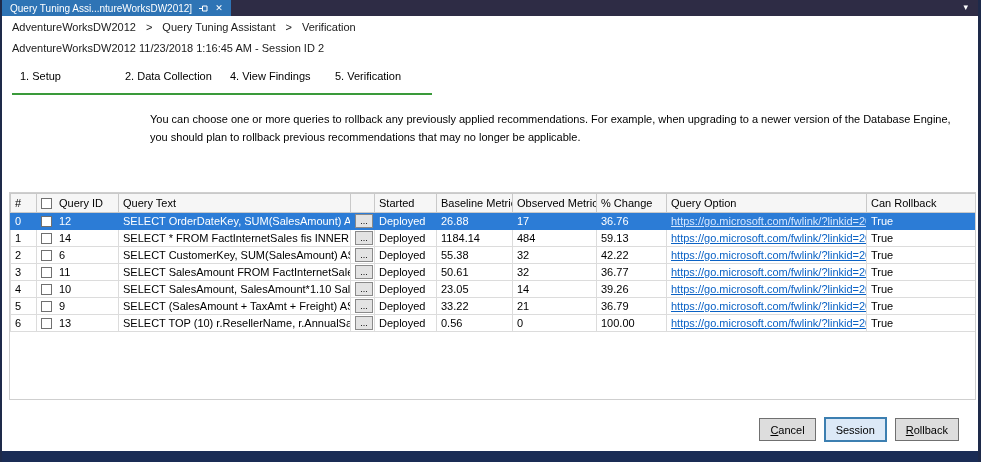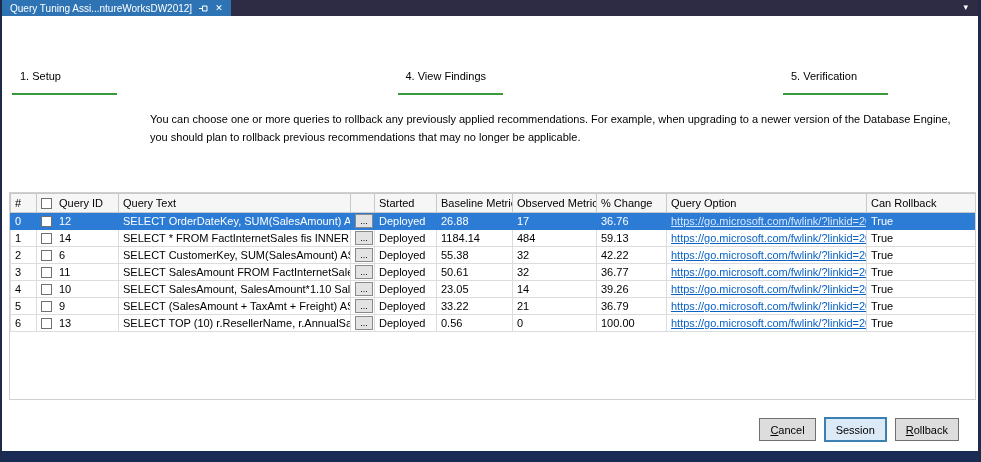--- a/index.html
+++ b/index.html
@@ -26,22 +26,22 @@
     background: #2e74b5; color: #fff; font-size: 10px; padding: 0 8px;
     white-space: nowrap;
   }
   .pin-icon svg { display: block; }
   .close-icon { font-size: 9px; line-height: 9px; }
   .strip-caret { position: absolute; right: 10px; top: 2px; color: #fff; font-size: 9px; }
   .breadcrumb { position: absolute; top: 21px; left: 10px; font-size: 11px; color: #1a1a1a; }
   .breadcrumb .sep { margin: 0 10px; }
   .session-title { position: absolute; top: 42px; left: 10px; font-size: 11px; color: #1a1a1a; }
   .steps {
-    position: absolute; top: 70px; left: 10px; right: 90px;
-    display: flex; justify-content: space-between;
+    position: absolute; top: 70px; left: 10px; right: 80px;
+    display: flex; justify-content: flex-start;
   }
   .step-label { display: block; font-size: 11px; padding-left: 8px; white-space: nowrap; }
   .step-line { width: 105px; height: 2px; background: #3a9a3a; margin-top: 11px; }
   .description { position: absolute; top: 110px; left: 148px; width: 818px; font-size: 11px; line-height: 18px; color: #000; }
   .started { position: absolute; top: 162px; left: 7px; font-size: 11px; color: #000; }
   .grid-wrap {
     position: absolute; top: 192px; left: 7px; width: 967px; height: 208px;
     border: 1px solid #cfcfcf; background: #fff; overflow: hidden;
   }
   table { border-collapse: collapse; table-layout: fixed; width: 965px; font-size: 11px; }
@@ -86,25 +86,33 @@
       <span class="pin-icon">
         <svg width="9" height="9" viewBox="0 0 9 9">
             <path d="M0 4.5 H3.5 M3.5 2 H8 V7 H3.5 Z" stroke="#ffffff" stroke-width="1" fill="none"></path>
           </svg>
       </span>
       <span class="close-icon">✕</span>
     </div>
     <span class="strip-caret">▾</span>
   </div>
 
-
+  <div class="breadcrumb">
+    <span>AdventureWorksDW2012</span><span class="sep">&gt;</span><span>Query Tuning Assistant</span><span class="sep">&gt;</span><span>Verification</span>
+  </div>
+
+  <div class="session-title">AdventureWorksDW2012 11/23/2018 1:16:45 AM - Session ID 2</div>
 
   <div class="steps">
     <div class="step">
       <span class="step-label">1. Setup</span>
+      <div class="step-line"></div>
+    </div>
+    <div class="step">
+      <span class="step-label">2. Data Collection</span>
       <div class="step-line"></div>
     </div>
     <div class="step">
       <span class="step-label">4. View Findings</span>
       <div class="step-line"></div>
     </div>
     <div class="step">
       <span class="step-label">5. Verification</span>
       <div class="step-line"></div>
     </div>

